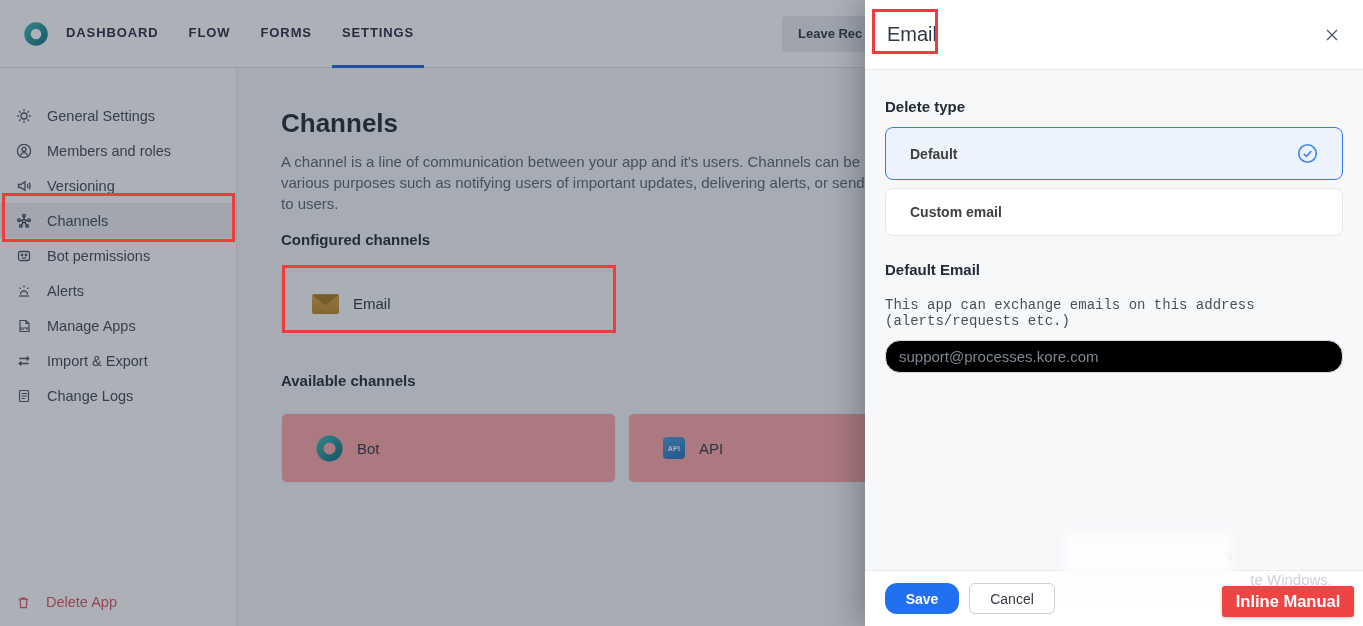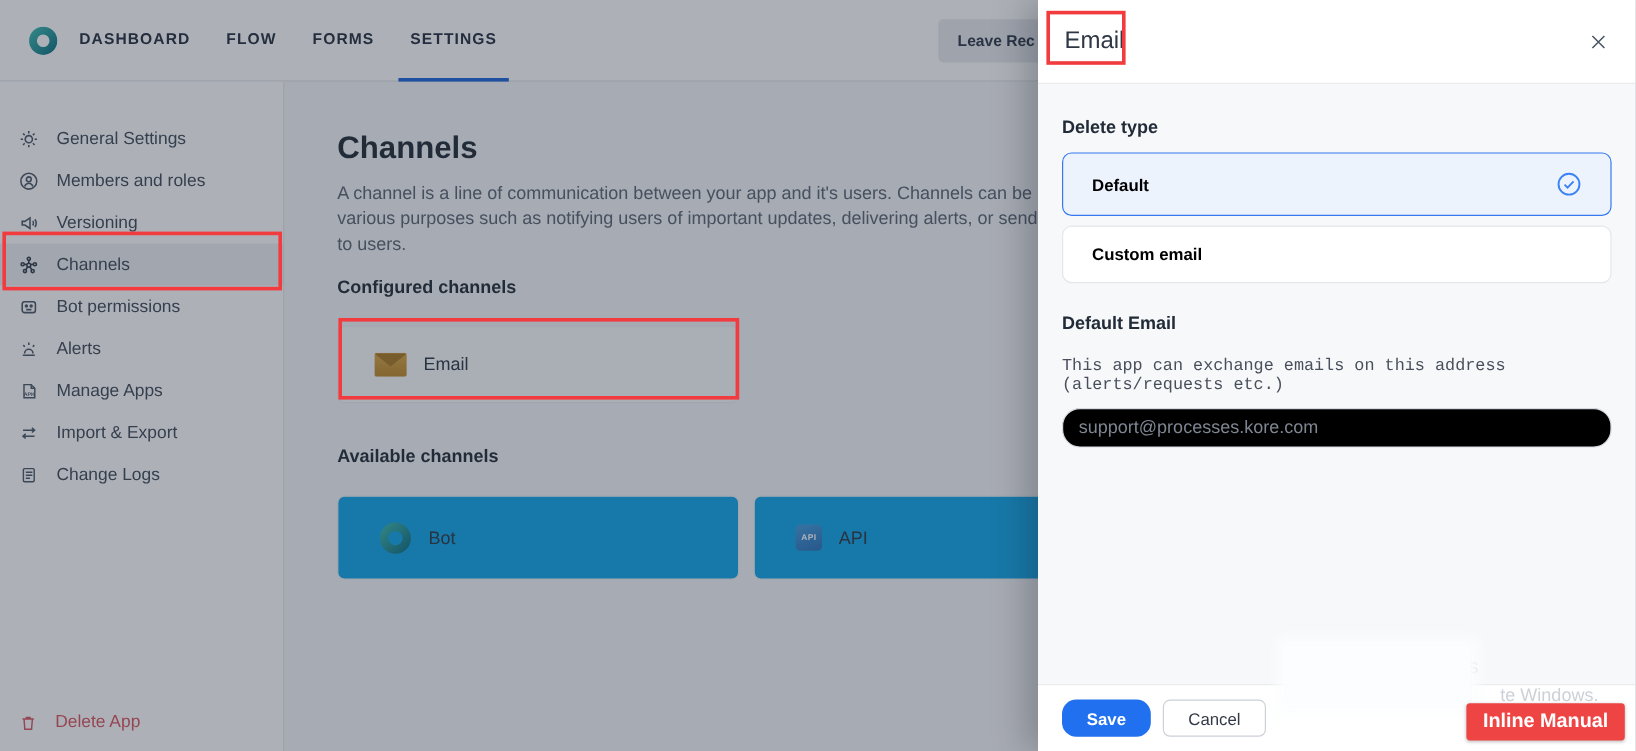--- a/index.html
+++ b/index.html
@@ -35,21 +35,21 @@
          padding:40px 0 0 44px; z-index:5; }
   .page-title { font-size:26px; font-weight:700; color:#1f2733; }
   .page-desc { margin-top:12px; font-size:15px; line-height:21px; color:#5a6372; white-space:nowrap; }
   .section-h { font-size:15px; font-weight:700; color:#1f2733; }
   .configured-h { margin-top:17px; }
   .channel-card { margin-top:23px; width:335px; height:65px; background:#fafbfc; border:1px solid #edeff3;
          border-radius:6px; display:flex; align-items:center; gap:14px; padding-left:30px; cursor:pointer; }
   .channel-card .label { font-size:15px; color:#2b3442; }
   .available-h { margin-top:36px; }
   .avail-row { margin-top:24px; display:flex; gap:12px; }
-  .avail-card { width:335px; height:70px; background:#0ea5e9; border:1px solid #edeff3; border-radius:6px;
+  .avail-card { width:335px; height:70px; background:#fca5a5; border:1px solid #edeff3; border-radius:6px;
          display:flex; align-items:center; gap:14px; padding-left:34px; cursor:pointer; }
   .avail-card.api { width:560px; }
   .avail-card .label { font-size:15px; color:#2b3442; }
   .api-badge { width:22px; height:22px; border-radius:4px; background:linear-gradient(160deg,#3e9de0,#2a6db8);
          color:#fff; font-size:7px; font-weight:700; display:flex; align-items:center; justify-content:center;
          letter-spacing:0.3px; }
 
   
   .dim { position:absolute; inset:0; background:rgba(40,50,66,0.38); z-index:40; }
 
@@ -58,21 +58,21 @@
          box-shadow:-10px 0 26px rgba(20,28,40,0.25); z-index:50; display:flex; flex-direction:column; }
   .panel-header { height:70px; background:#fff; border-bottom:1px solid #e8eaed; display:flex;
          align-items:center; padding:0 22px; }
   .panel-title { font-size:20px; font-weight:500; color:#2e3744; }
   .close-btn { margin-left:auto; width:18px; height:18px; cursor:pointer; }
   .panel-body { flex:1; background:#f7f8fa; padding:15px 20px 0 20px; }
   .select-type-label { margin-top:13px; font-size:15px; font-weight:700; color:#222b38; }
   .opt { border-radius:8px; display:flex; align-items:center; padding:0 24px; cursor:pointer; }
   .opt-default { margin-top:12px; height:53px; background:#edf3fd; border:1px solid #3579f0; }
   .opt-custom { margin-top:8px; height:48px; background:#ffffff; border:1px solid #e4e7ec; }
-  .opt .opt-label { font-size:14px; font-weight:700; color:#000000; }
+  .opt .opt-label { font-size:14px; font-weight:700; color:#404040; }
   .opt .check { margin-left:auto; }
   .def-email-label { margin-top:25px; font-size:15px; font-weight:700; color:#222b38; }
   .def-email-desc { margin-top:19px; font-size:14px; color:#49505c;font-family:Liberation Mono, monospace; }
   .email-input { margin-top:11px; width:458px; height:33px; border:1px solid #d6d9df; border-radius:15px;
          background:#000000; font-family:"Liberation Sans", sans-serif; font-size:15px; color:#7e8692;
          padding:0 13px; outline:none; }
   .panel-footer { height:56px; background:#fff; border-top:1px solid #e8eaed; display:flex;
          align-items:center; gap:10px; padding:0 20px; }
   .btn-save { width:74px; height:31px; background:#2070f0; color:#fff; border:none; border-radius:12px;
          font-family:"Liberation Sans", sans-serif; font-size:14px; font-weight:600; cursor:pointer; }

